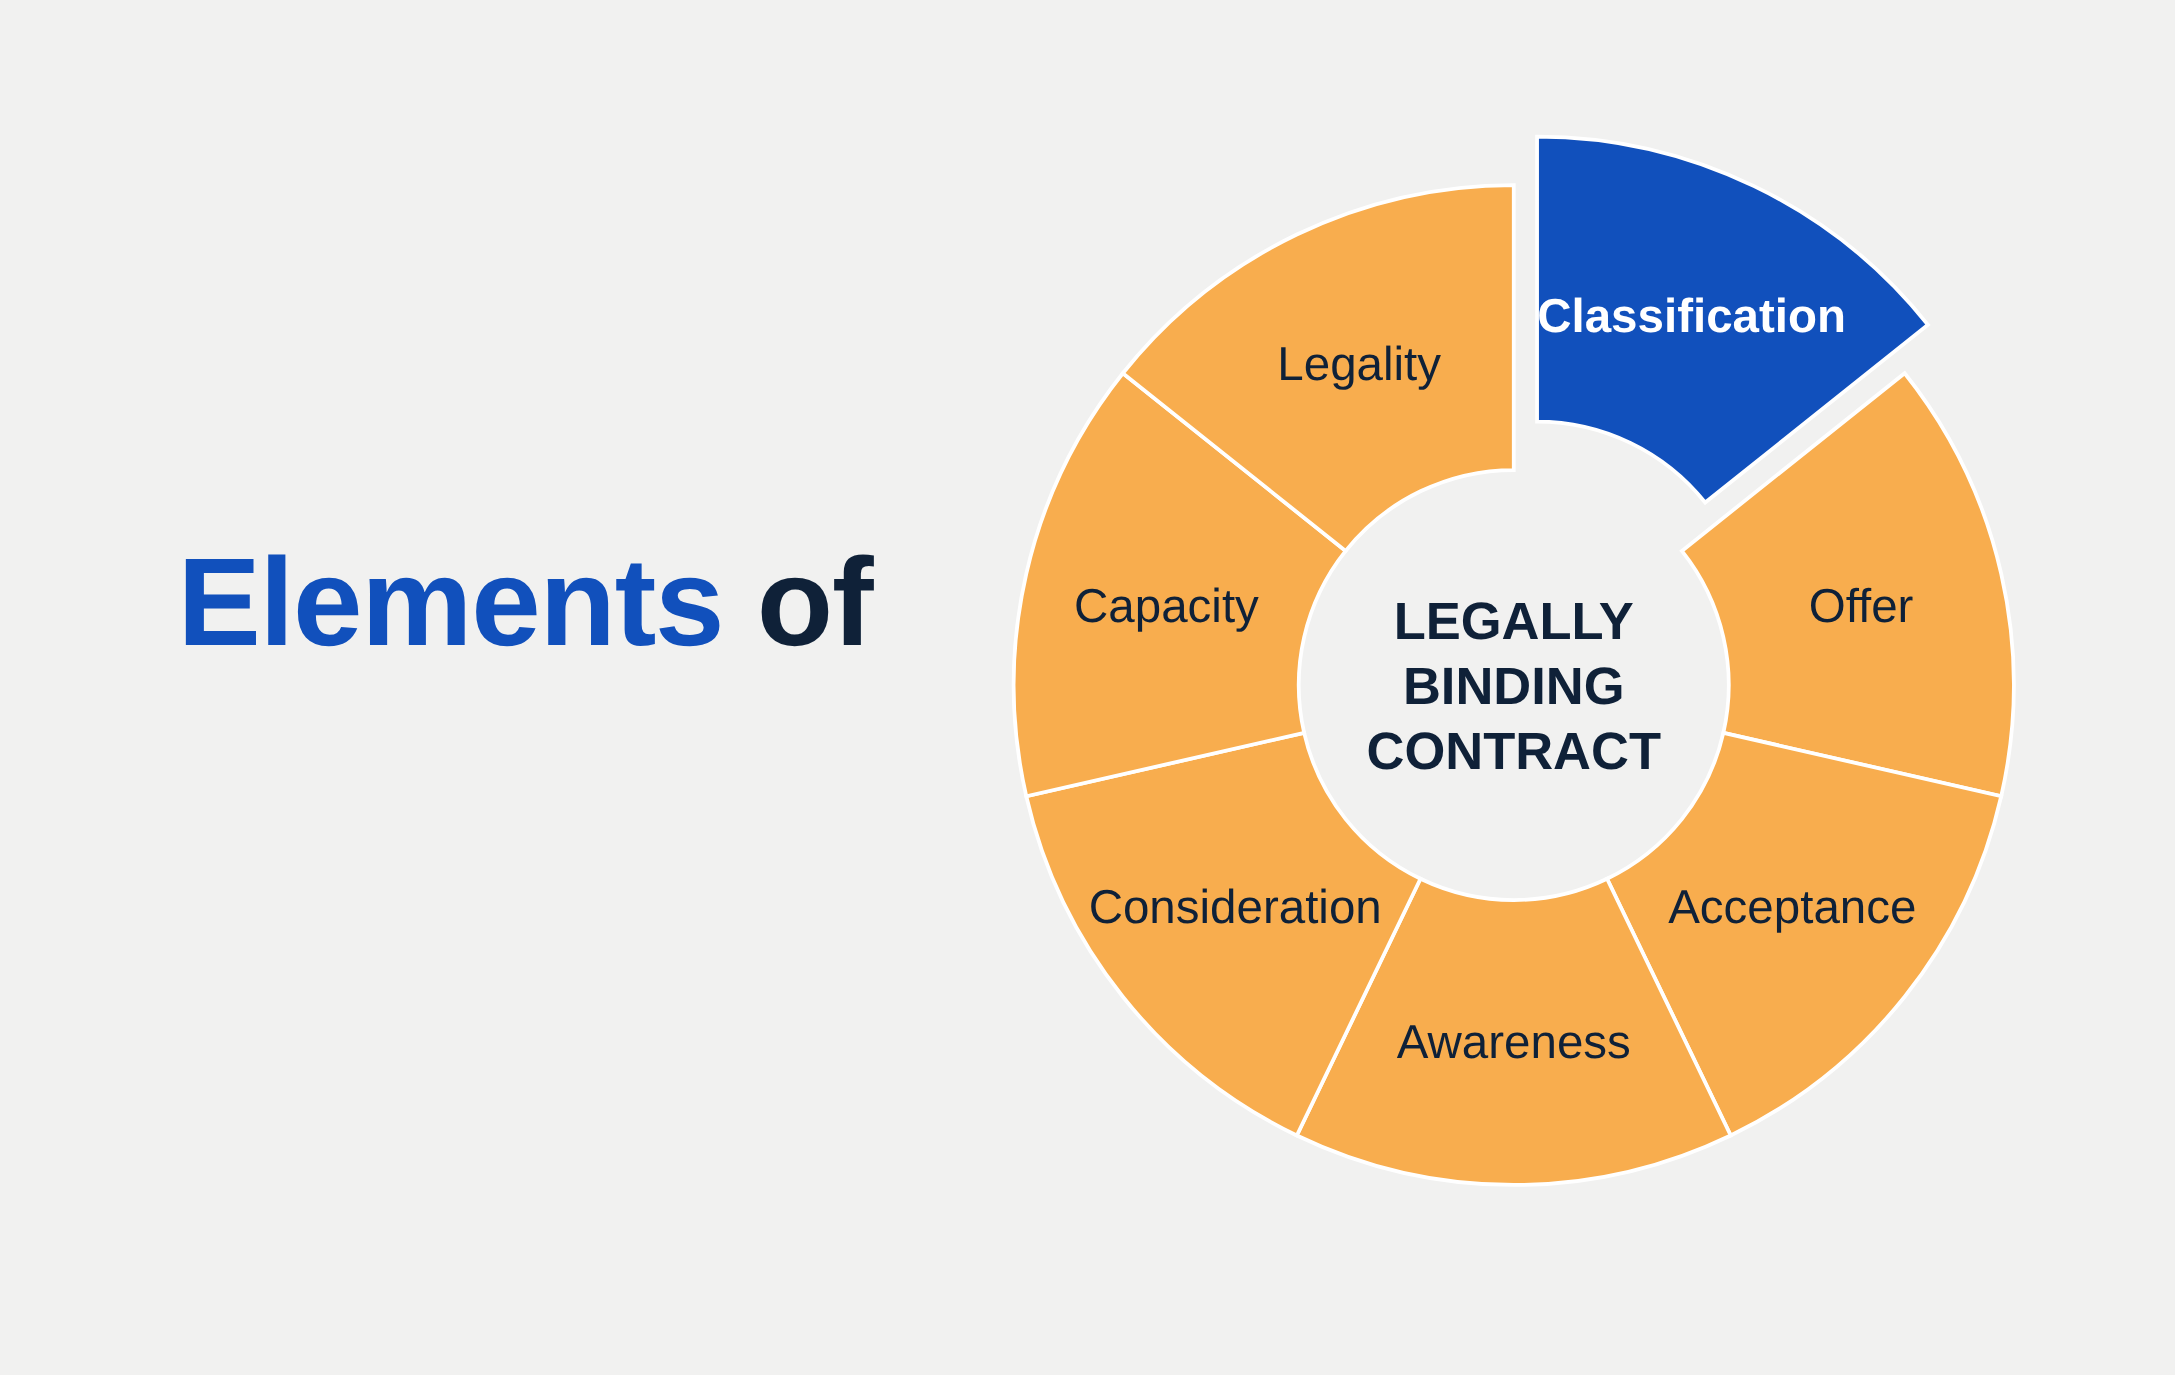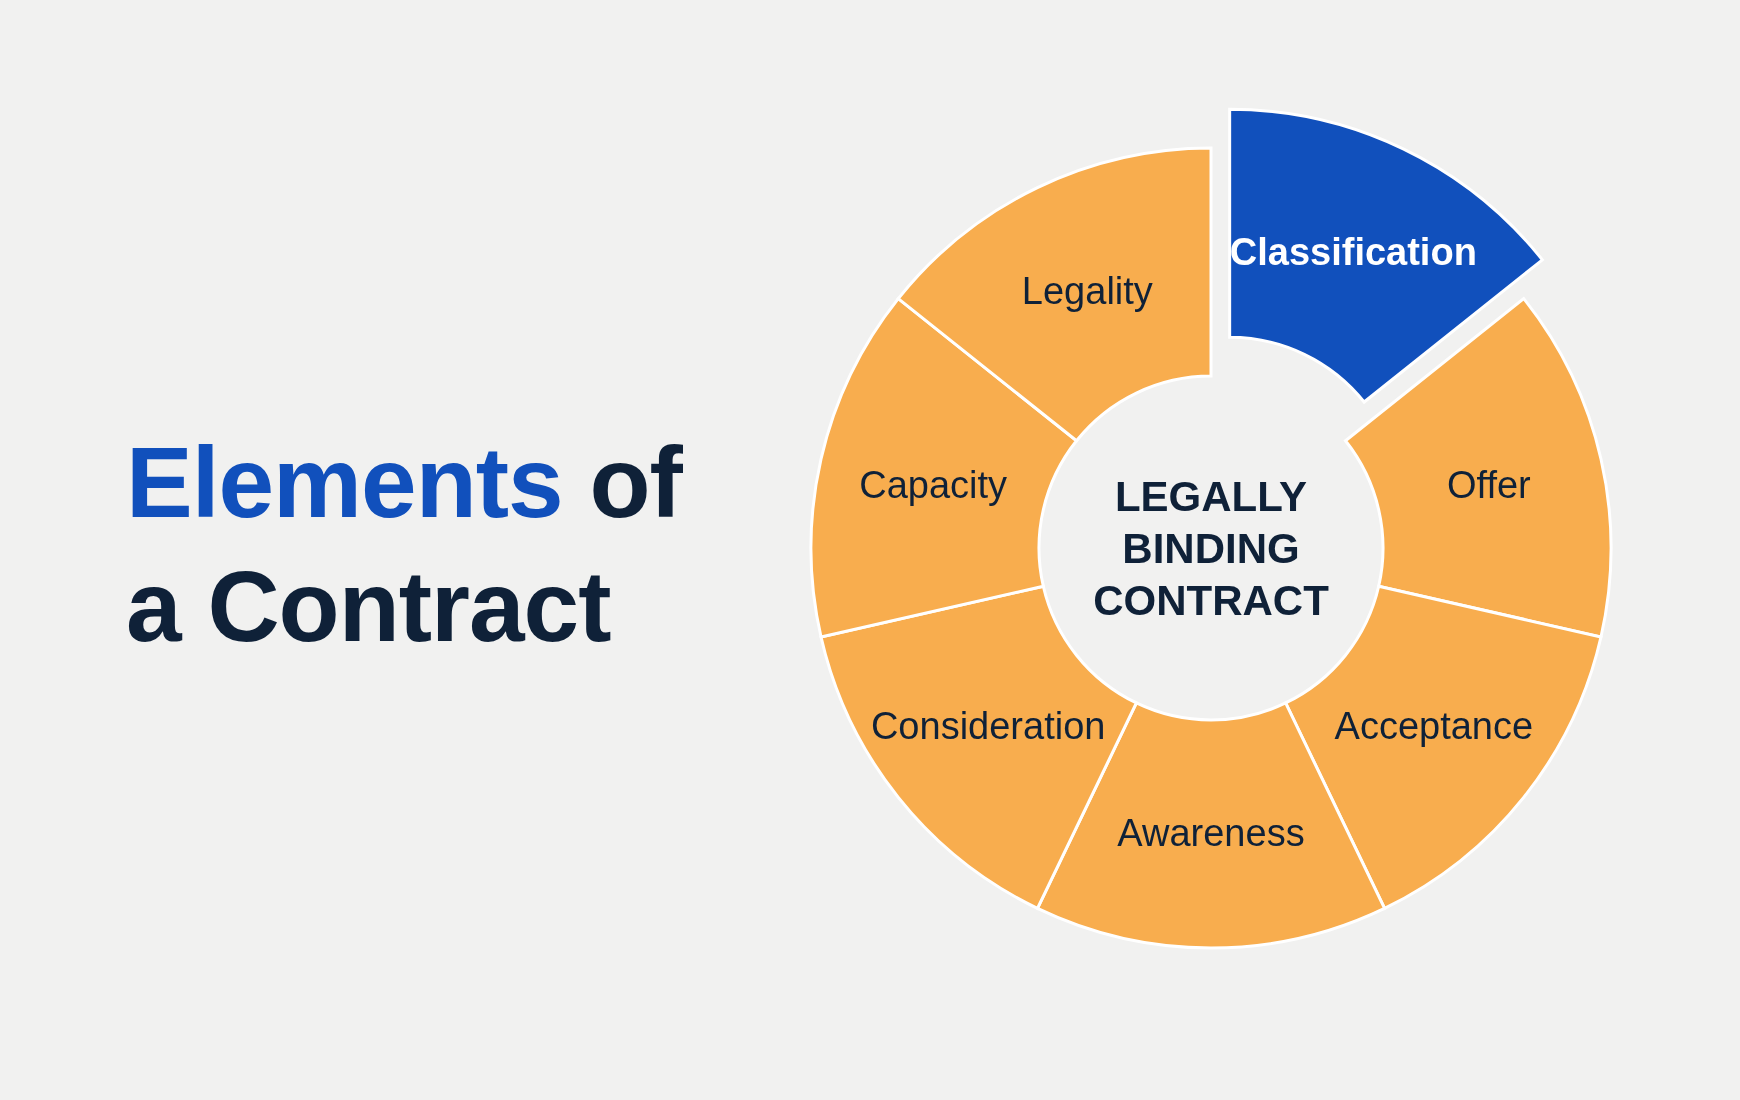--- a/index.html
+++ b/index.html
@@ -35,23 +35,22 @@
     font-family:"Liberation Sans", sans-serif;
     font-size:42px;
     font-weight:700;
   }
 </style>
 </head>
 <body>
 
 <div class="canvas" style="background: rgb(241, 241, 240);">
 
-  <div class="title" style="color: rgb(15, 33, 56);">
+  <div class="title" style="color: rgb(15, 33, 56); margin-left: 16px;">
     <div class="title-line1"><span style="color: rgb(17, 80, 188);">Elements</span> <span>of</span></div>
-    <div class="title-line2">a Contract</div>
   </div>
 
   <svg class="donut" viewBox="0 0 1740 1100">
     <g id="segments-group">
         <path d="M 1229.657000782055 109.258338680196 A 400 400 0 0 1 1542.389593769267 259.8624179367026 L 1364.1320157665562 402.01809276049386 A 172 172 0 0 0 1229.657000782055 337.258338680196 Z" fill="#1150bc" stroke="#ffffff" stroke-width="3"></path>
         <path d="M 1523.732592987212 298.60407925650657 A 400 400 0 0 1 1600.9711648727293 637.0083735825258 L 1378.6876008952736 586.273600640486 A 172 172 0 0 0 1345.475014984501 440.75975408029785 Z" fill="#f8ad4e" stroke="#ffffff" stroke-width="3"></path>
         <path d="M 1600.9711648727293 637.0083735825258 A 400 400 0 0 1 1384.5534956470233 908.3875471609676 L 1285.62800312822 702.9666452792161 A 172 172 0 0 0 1378.6876008952736 586.273600640486 Z" fill="#f8ad4e" stroke="#ffffff" stroke-width="3"></path>
         <path d="M 1384.5534956470233 908.3875471609676 A 400 400 0 0 1 1037.4465043529767 908.3875471609676 L 1136.37199687178 702.9666452792161 A 172 172 0 0 0 1285.62800312822 702.9666452792161 Z" fill="#f8ad4e" stroke="#ffffff" stroke-width="3"></path>
         <path d="M 1037.4465043529767 908.3875471609676 A 400 400 0 0 1 821.0288351272706 637.0083735825258 L 1043.3123991047264 586.273600640486 A 172 172 0 0 0 1136.3719968717799 702.9666452792161 Z" fill="#f8ad4e" stroke="#ffffff" stroke-width="3"></path>
         <path d="M 821.0288351272706 637.0083735825258 A 400 400 0 0 1 898.2674070127882 298.60407925650645 L 1076.524985015499 440.7597540802978 A 172 172 0 0 0 1043.3123991047264 586.273600640486 Z" fill="#f8ad4e" stroke="#ffffff" stroke-width="3"></path>

